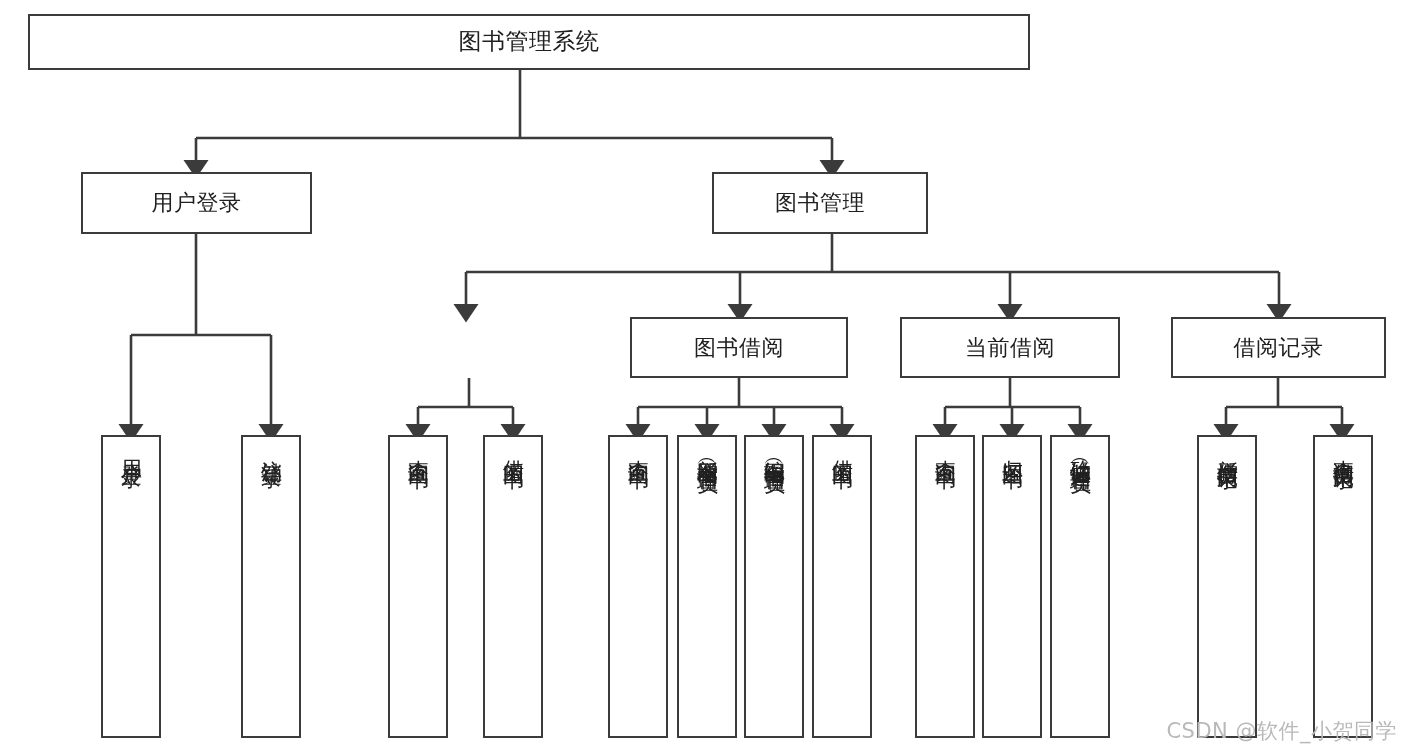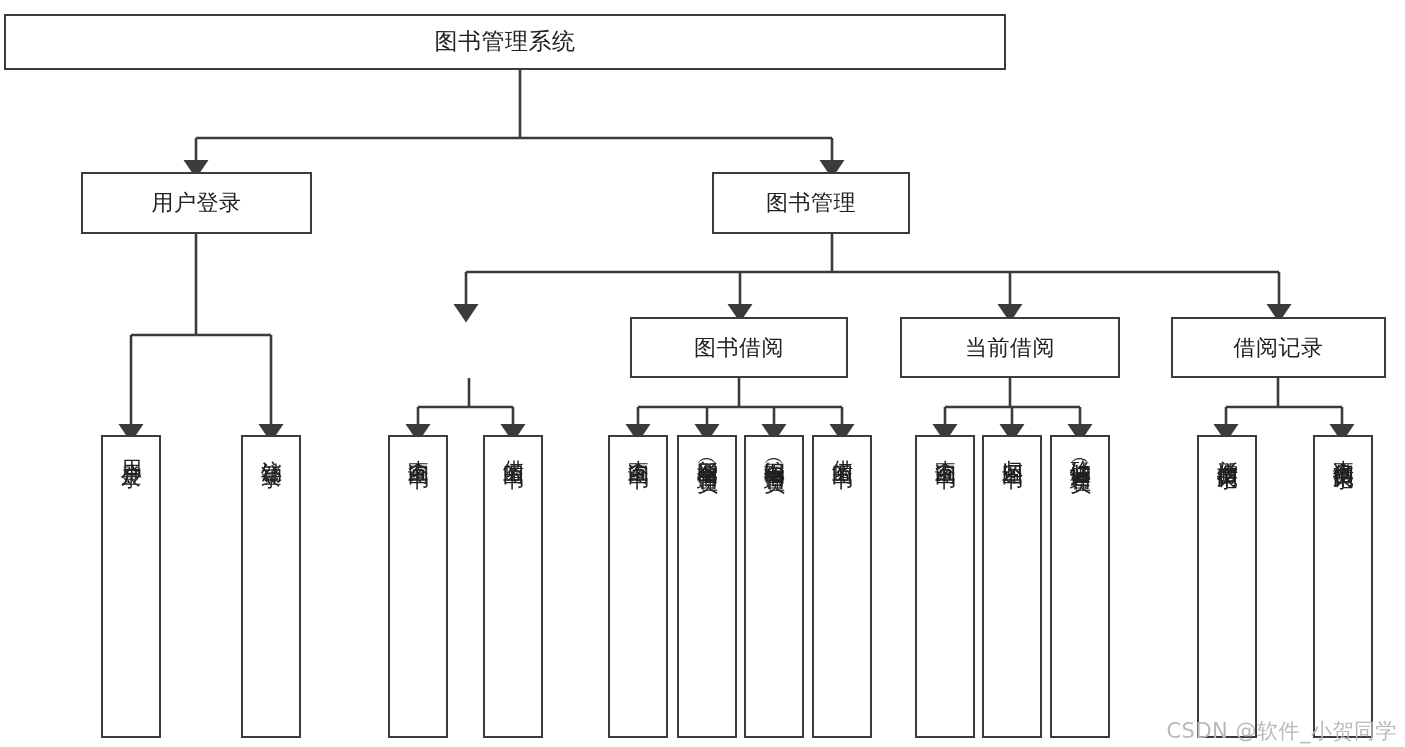--- a/index.html
+++ b/index.html
@@ -122,28 +122,28 @@
       <path d="M1012,407 L1012,432" marker-end="url(#arrowhead)"></path>
       <path d="M1080,407 L1080,432" marker-end="url(#arrowhead)"></path>
 
       <path d="M1278,378 L1278,407"></path>
       <path d="M1226,407 L1342,407"></path>
       <path d="M1226,407 L1226,432" marker-end="url(#arrowhead)"></path>
       <path d="M1342,407 L1342,432" marker-end="url(#arrowhead)"></path>
     </g>
   </svg>
 
-  <div class="node root" style="left:4px; top:14px; width:1002px; height:56px;">
+  <div class="node root" style="left:28px; top:14px; width:1002px; height:56px;">
     <span class="label">图书管理系统</span>
   </div>
 
   <div class="node" style="left:81px; top:172px; width:231px; height:62px;">
     <span class="label">用户登录</span>
   </div>
-  <div class="node" style="left:712px; top:172px; width:198px; height:62px;">
+  <div class="node" style="left:712px; top:172px; width:216px; height:62px;">
     <span class="label">图书管理</span>
   </div>
 
   <div class="node" style="left:630px; top:317px; width:218px; height:61px;">
     <span class="label">图书借阅</span>
   </div>
   <div class="node" style="left:1171px; top:317px; width:215px; height:61px;">
     <span class="label">借阅记录</span>
   </div>
   <div class="node" style="left:900px; top:317px; width:220px; height:61px;">

